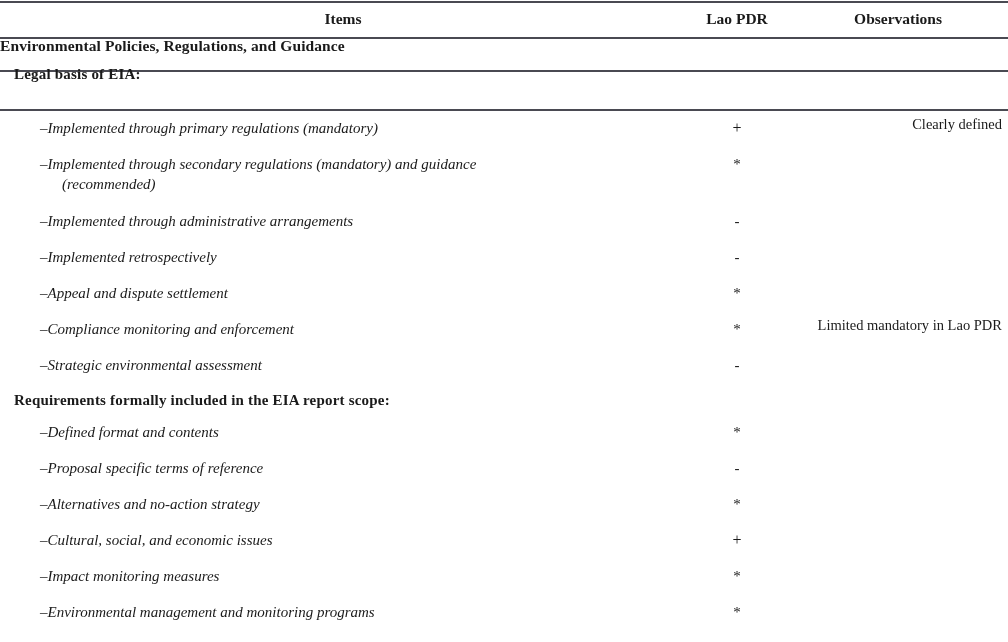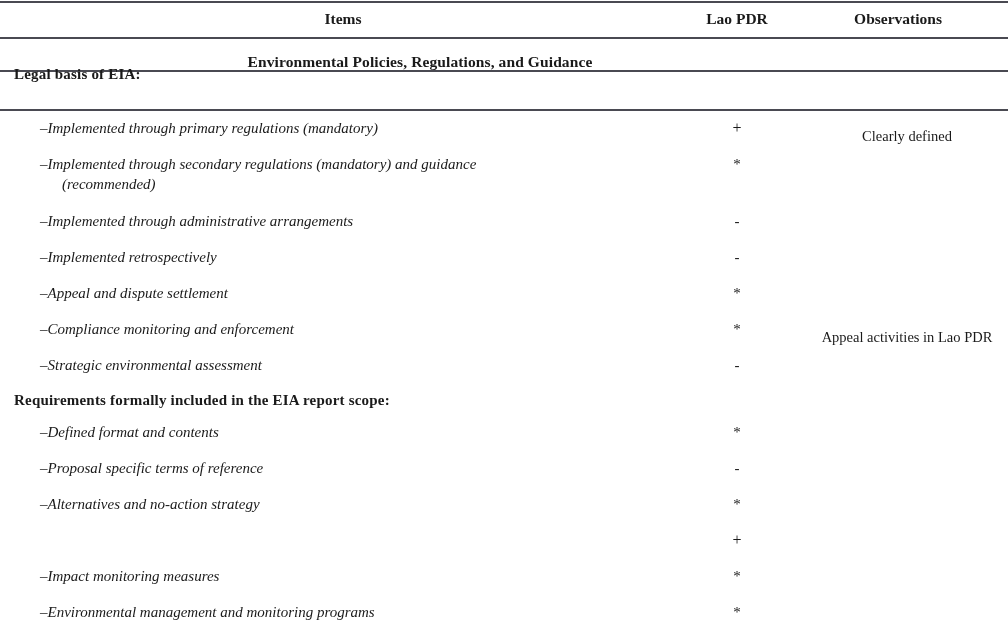--- a/index.html
+++ b/index.html
@@ -51,25 +51,25 @@
     text-align: center;
     white-space: nowrap;
   }
   .hdr-items { left: 243px; width: 200px; }
   .hdr-lao   { left: 667px; width: 140px; }
   .hdr-obs   { left: 818px; width: 160px; }
 
   
   .banner-row {
     position: absolute;
-    top: 48px;
+    top: 32px;
     left: 0;
     width: 840px;
     height: 28px;
-    text-align: center;
+    text-align: left;
   }
   .banner-text {
     display: inline-block;
     font-weight: bold;
     font-size: 15.5px;
     line-height: 27px;
     letter-spacing: 0.1px;
     white-space: nowrap;
   }
 
@@ -126,23 +126,23 @@
     line-height: 20px;
     font-family: "Liberation Serif", "DejaVu Serif", serif;
   }
   .mark-cell.sym-plus  { font-size: 16px; }
   .mark-cell.sym-star  { font-size: 15px; }
   .mark-cell.sym-dash  { font-size: 15px; }
 
   .obs-cell {
     position: absolute;
     left: 812px;
-    top: 16px;
+    top: 4px;
     width: 190px;
-    text-align: center;
+    text-align: right;
     font-size: 14.5px;
     line-height: 19px;
     font-family: Liberation Serif, serif;
   }
 </style>
 </head>
 <body>
 
 <div class="table-root">
 
@@ -187,21 +187,21 @@
         <div class="obs-cell"></div>
       </div>
       <div class="row item-row">
         <div class="item-label">–Appeal and dispute settlement</div>
         <div class="mark-cell sym-star">*</div>
         <div class="obs-cell"></div>
       </div>
       <div class="row item-row">
         <div class="item-label">–Compliance monitoring and enforcement</div>
         <div class="mark-cell sym-star">*</div>
-        <div class="obs-cell">Appeal activities in Lao PDR</div>
+        <div class="obs-cell">Limited mandatory in Lao PDR</div>
       </div>
       <div class="row item-row">
         <div class="item-label">–Strategic environmental assessment</div>
         <div class="mark-cell sym-dash">-</div>
       </div>
       <div class="row section-head">Requirements formally included in the EIA report scope:</div>
       <div class="row item-row">
         <div class="item-label">–Defined format and contents</div>
         <div class="mark-cell sym-star">*</div>
         <div class="obs-cell"></div>
@@ -210,20 +210,21 @@
         <div class="item-label">–Proposal specific terms of reference</div>
         <div class="mark-cell sym-dash">-</div>
         <div class="obs-cell"></div>
       </div>
       <div class="row item-row">
         <div class="item-label">–Alternatives and no-action strategy</div>
         <div class="mark-cell sym-star">*</div>
         <div class="obs-cell"></div>
       </div>
       <div class="row item-row">
+        <div class="item-label">–Cultural, social, and economic issues</div>
         <div class="mark-cell sym-plus">+</div>
         <div class="obs-cell"></div>
       </div>
       <div class="row item-row">
         <div class="item-label">–Impact monitoring measures</div>
         <div class="mark-cell sym-star">*</div>
         <div class="obs-cell"></div>
       </div>
       <div class="row item-row">
         <div class="item-label">–Environmental management and monitoring programs</div>

